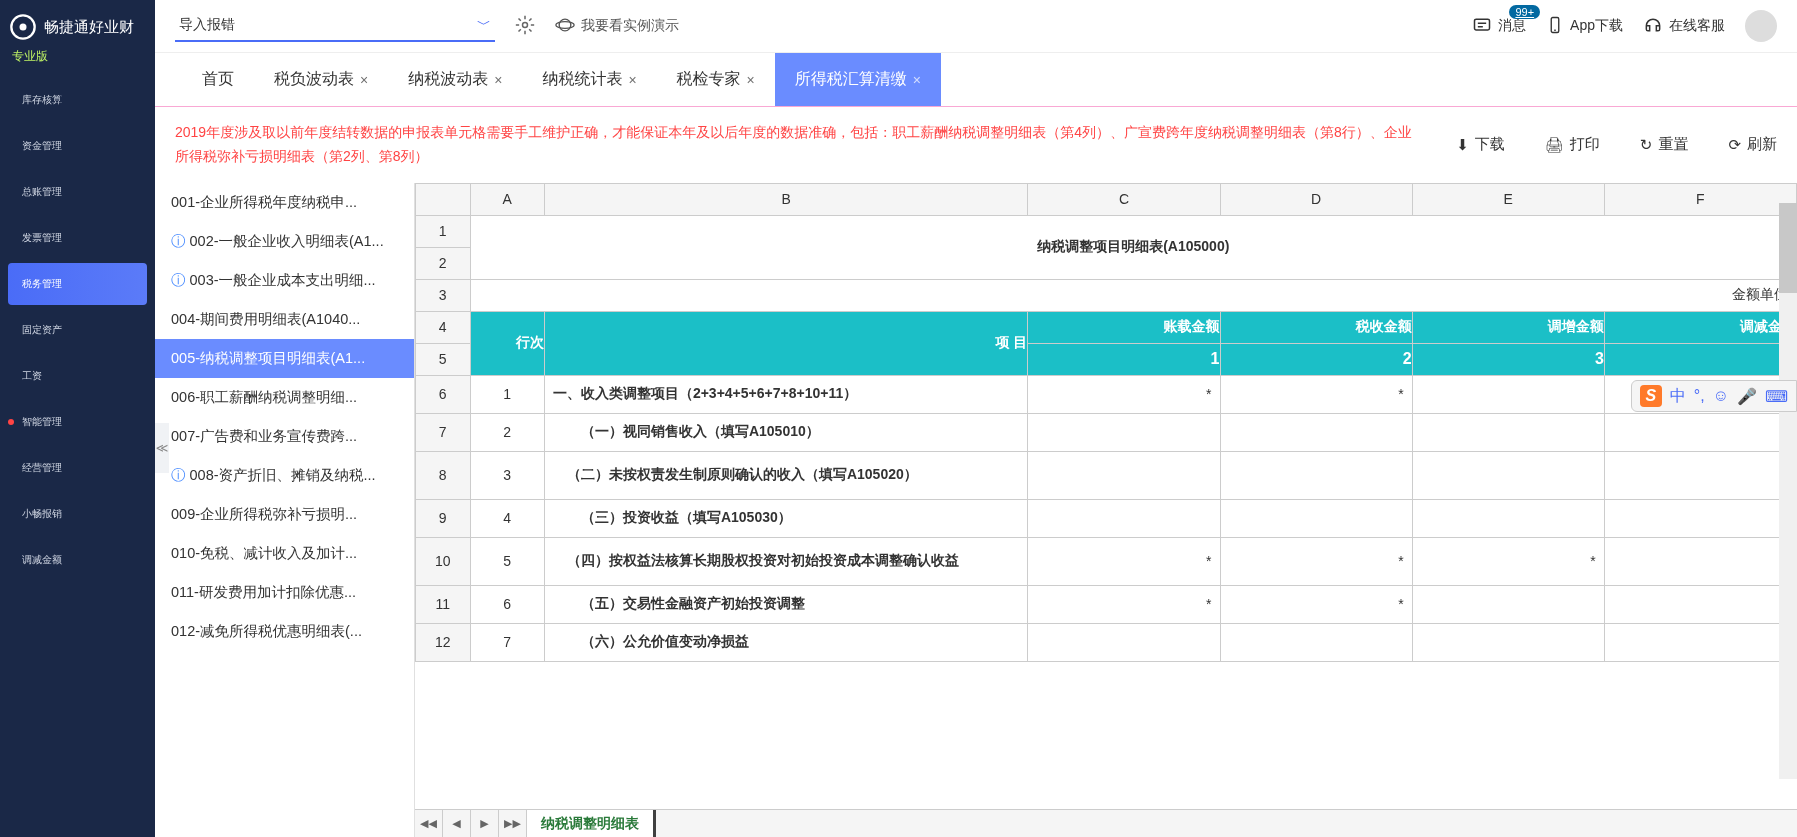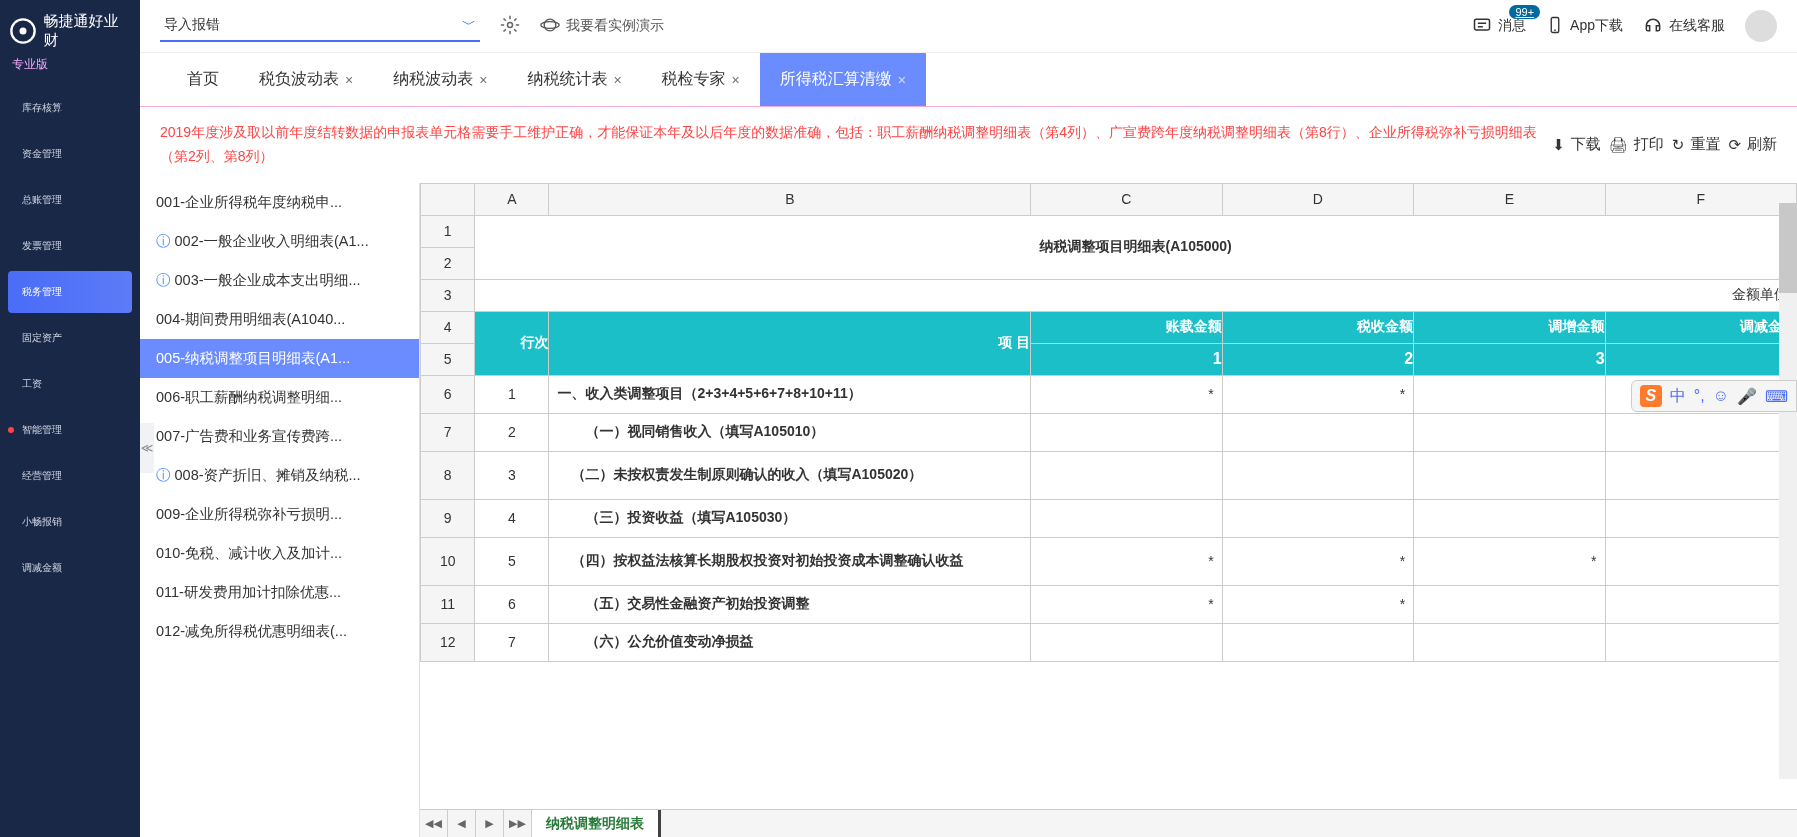--- a/index.html
+++ b/index.html
@@ -1,25 +1,25 @@
 <!DOCTYPE html>
 <html><head>
   <meta charset="utf-8">
   <style>
     * { margin: 0; padding: 0; box-sizing: border-box; }
     body { font-family: "Microsoft YaHei", Arial, sans-serif; font-size: 14px; color: #333; overflow: hidden; }
     
     .app { display: flex; height: 837px; width: 1797px; }
     
     
-    .sidebar { width: 140px; background: #1a2847; color: #d0d6e3; display: flex; flex-direction: column; }
+    .sidebar { width: 155px; background: #1a2847; color: #d0d6e3; display: flex; flex-direction: column; }
     .logo-area { padding: 12px 8px 6px; display: flex; align-items: center; gap: 6px; }
     .logo-icon { width: 30px; height: 30px; display: flex; align-items: center; justify-content: center; }
     .logo-text { font-size: 15px; color: #fff; }
-    .edition { font-size: 12px; color: #f0abfc; padding: 0 12px 12px; }
+    .edition { font-size: 12px; color: #bef264; padding: 0 12px 12px; }
     .nav-item { padding: 16px 22px; font-size: 10px; color: #d0d6e3; cursor: pointer; position: relative; }
     .nav-item.active { background: linear-gradient(90deg, #4a6cf7, #5b7bf8); color: #fff; border-radius: 4px; margin: 2px 8px; padding: 14px 14px; }
     .nav-item .dot { width: 6px; height: 6px; background: #ff4444; border-radius: 50%; position: absolute; left: 8px; top: 50%; transform: translateY(-50%); }
     
     
     .main { flex: 1; display: flex; flex-direction: column; background: #fff; min-width: 0; }
     
     
     .topbar { display: flex; align-items: center; padding: 10px 20px; border-bottom: 1px solid #eee; gap: 20px; }
     .search-box { width: 320px; border-bottom: 2px solid #4a6cf7; padding: 6px 4px; display: flex; align-items: center; justify-content: space-between; color: #333; }
@@ -30,27 +30,27 @@
     .badge { position: absolute; top: -10px; right: -14px; background: #0369a1; color: #fff; font-size: 11px; padding: 1px 6px; border-radius: 10px; text-decoration: underline; }
     .avatar { width: 32px; height: 32px; background: #ddd; border-radius: 50%; }
     
     
     .tabs { display: flex; align-items: center; padding: 0 27px; border-bottom: 1px solid #f9a8d4; }
     .tab { padding: 16px 20px; font-size: 16px; color: #333; cursor: pointer; display: flex; align-items: center; gap: 6px; }
     .tab.active { background: #6a8cff; color: #fff; }
     .tab-close { font-size: 14px; color: inherit; opacity: 0.7; }
     
     
-    .toolbar { display: flex; align-items: center; padding: 14px 20px; gap: 8px; }
+    .toolbar { display: flex; align-items: center; padding: 14px 20px; gap: 40px; }
     .warning { color: #ff4444; font-size: 14px; flex: 1; line-height: 1.7; }
     .tool-btn { display: flex; align-items: center; gap: 6px; color: #333; cursor: pointer; font-size: 15px; }
     
     
     .content { flex: 1; display: flex; min-height: 0; }
-    .form-list { width: 280px; border-right: 1px solid #e0e0e0; overflow: hidden; position: relative; }
+    .form-list { width: 260px; border-right: 1px solid #e0e0e0; overflow: hidden; position: relative; }
     .form-item { padding: 10px 16px; font-size: 14.5px; color: #333; cursor: pointer; white-space: nowrap; overflow: hidden; text-overflow: ellipsis; }
     .form-item.active { background: #6a8cff; color: #fff; }
     .form-item .q { color: #4a8cff; margin-right: 4px; }
     .collapse-handle { position: absolute; left: 0; top: 240px; width: 14px; height: 50px; background: #f0f2f5; display: flex; align-items: center; justify-content: center; cursor: pointer; color: #888; font-size: 12px; }
     
     
     .sheet-area { flex: 1; display: flex; flex-direction: column; min-width: 0; }
     .sheet-container { flex: 1; overflow: hidden; position: relative; }
     .sheet { border-collapse: collapse; width: 100%; }
     .sheet td, .sheet th { border: 1px solid #ccc; height: 32px; font-size: 14px; }

